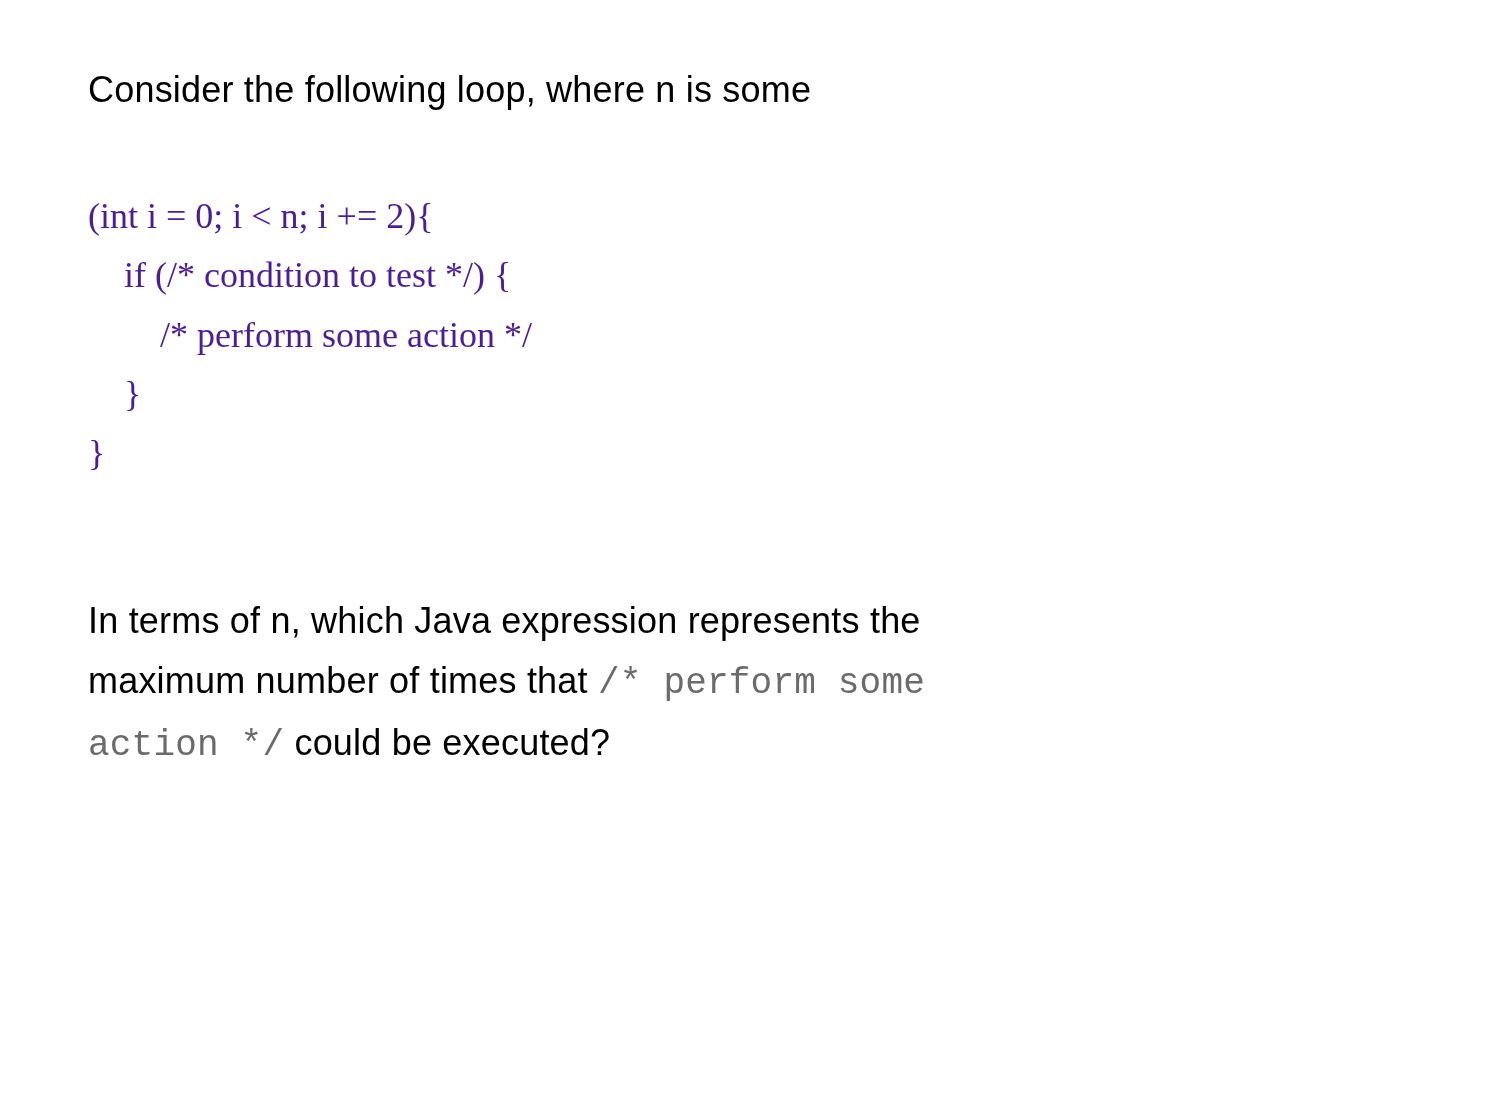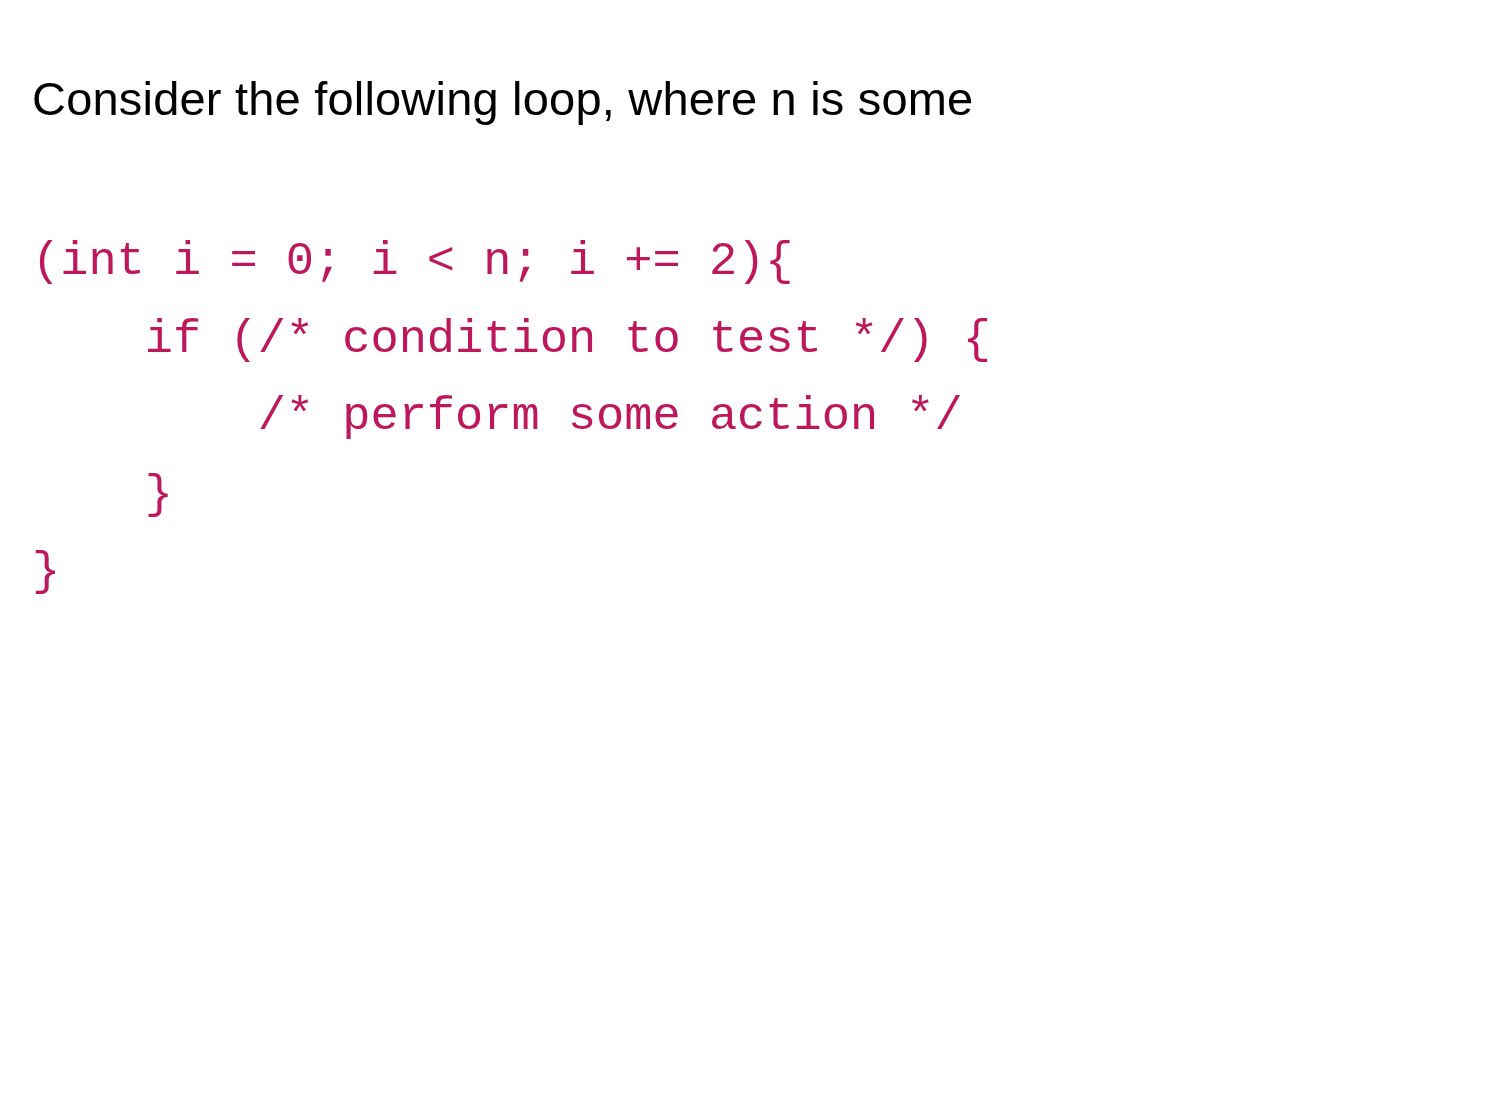--- a/index.html
+++ b/index.html
@@ -5,31 +5,31 @@
   html, body {
     margin: 0;
     padding: 0;
     width: 1500px;
     height: 1112px;
     background: #ffffff;
     font-family: Arial, Helvetica, sans-serif;
     color: #000000;
   }
   .page {
-    padding: 60px 56px 0 32px;
-    font-size: 47px;
+    padding: 60px 56px 0 88px;
+    font-size: 36px;
     line-height: 1.65;
   }
   .prose {
     font-family: Arial, Helvetica, sans-serif;
     letter-spacing: 0.2px;
   }
   .code {
-    font-family: Liberation Mono, monospace;
-    color: #be185d;
+    font-family: Liberation Serif, serif;
+    color: #4c1d95;
     white-space: pre;
     letter-spacing: 0px;
   }
   .code-inline {
     font-family: "Courier New", Courier, monospace;
     color: #6b6b6b;
   }
   .block {
     margin-bottom: 8px;
   }
@@ -49,14 +49,19 @@
   <div class="code block">
 <span>(int i = 0; i &lt; n; i += 2){</span>
 <span>    if (/* condition to test */) {</span>
 <span>        /* perform some action */</span>
 <span>    }</span>
 <span>}</span>
   </div>
 
   <div class="gap"></div>
 
+  <div class="prose block">
+    <span>In terms of n, which Java expression represents the</span><br>
+    <span>maximum number of times that </span><span class="code-inline">/* perform some</span><br>
+    <span class="code-inline">action */</span><span> could be executed?</span>
+  </div>
 
 </div>
 
 </body></html>

